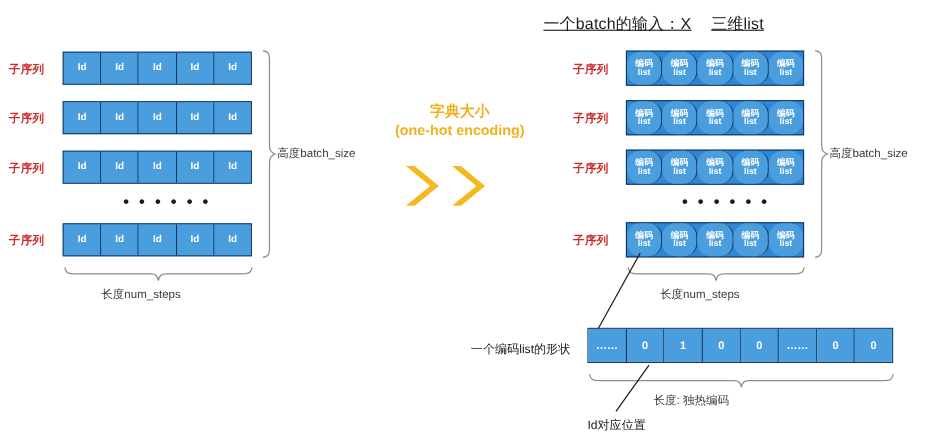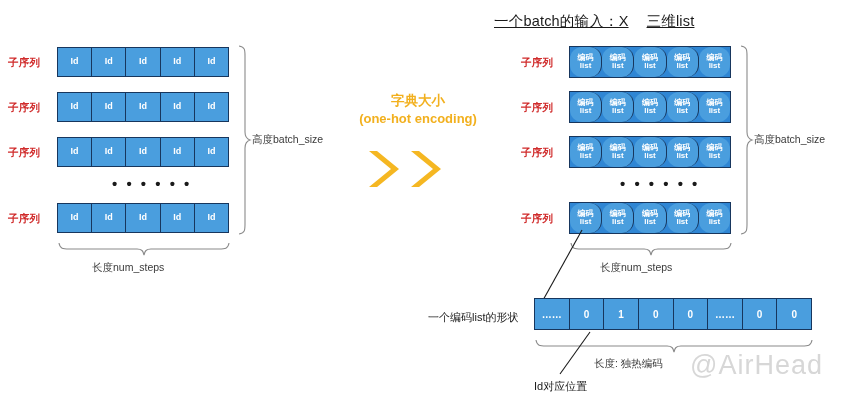--- a/index.html
+++ b/index.html
@@ -289,15 +289,14 @@
   <svg class="bracket" style="left:534px; top:338px;" width="280" height="16">
     <path d="M2,2 C3,8 6,8 12,8 L133,8 C138,8 139,10 140,14 C141,10 142,8 147,8 L268,8 C274,8 277,8 278,2"></path>
   </svg>
   <div class="bracketlabel" style="left:594px; top:357px;">长度: 独热编码</div>
 
   <svg class="connector" style="left:556px; top:330px;" width="40" height="48">
     <line x1="34" y1="2" x2="4" y2="44"></line>
   </svg>
   <div class="veclabel" style="left:534px; top:379px;">Id对应位置</div>
 
-  <div class="watermark" style="left:690px; top:350px;">@AirHead</div>
 
 </div>
 
 </body></html>

